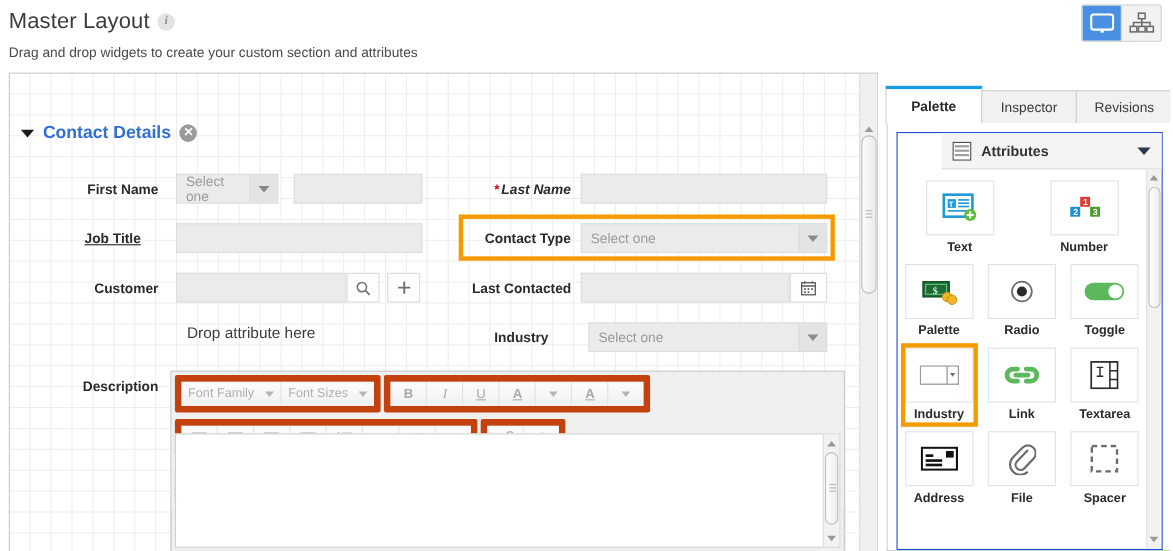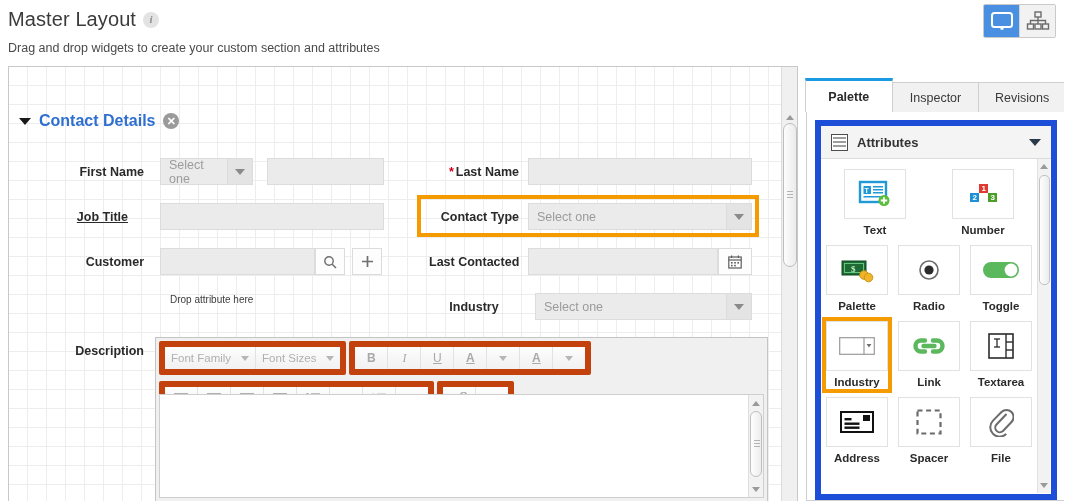--- a/index.html
+++ b/index.html
@@ -136,21 +136,21 @@
     border-left: 5px solid transparent; border-right: 5px solid transparent;
     border-top: 6px solid #8a8a8a;
   }
   .iconbtn {
     position: absolute; box-sizing: border-box; height: 27px; width: 30px;
     background: #fdfdfd; border: 1px solid #dcdcdc;
     display: flex; align-items: center; justify-content: center;
     cursor: pointer;
   }
   .drop-hint {
-    position: absolute; font-size: 10px; color: #3c3c3c;
+    position: absolute; font-size: 14px; color: #3c3c3c;
   }
 
   
   .rte {
     position: absolute; left: 154px; top: 337px;
     width: 613px; height: 164px;
     box-sizing: border-box;
     border: 1px solid #c4c4c4; background: #f0f0f0;
   }
   .rte-tb {
@@ -227,22 +227,22 @@
     background: #ffffff; height: 34px;
     border-top: 3px solid #1a9ae2;
     font-weight: bold; color: #2a2a2a;
   }
   .panel-body {
     position: absolute; left: 0; right: 0; top: 34px; bottom: 0;
     border: 1px solid #cfcfcf; border-top: none; box-sizing: border-box;
     background: #ffffff; padding: 8px 8px 0 8px;
   }
   .acc {
-    border: 6px solid #1d4ed8; box-sizing: border-box;
-    height: 100%; position: relative; background: #ffffff;
+    border: 1px solid #1d4ed8; box-sizing: border-box;
+    height: 100%; position: relative; background: #ffffff; padding-left: 40px;
   }
   .acc-head {
     height: 32px; background: #f4f4f4; border-bottom: 1px solid #dcdcdc;
     display: flex; align-items: center; padding: 0 10px; gap: 9px;
     cursor: pointer;
   }
   .acc-title { font-size: 13px; font-weight: bold; color: #333333; flex: 1; }
   .acc-chev {
     width: 0; height: 0;
     border-left: 6px solid transparent; border-right: 6px solid transparent;
@@ -359,21 +359,21 @@
       </svg>
     </div>
     <div class="iconbtn" style="left:343px; top:181px; width:30px;">
       <svg width="13" height="13" viewBox="0 0 13 13">
         <path d="M6.5 1 V12 M1 6.5 H12" stroke="#6f6f6f" stroke-width="1.7"></path>
       </svg>
     </div>
 
     <div class="drop-hint" style="left:161px; top:227px;">Drop attribute here</div>
 
-    <div class="fld-label" style="left:420px; top:98px; width:90px;">
+    <div class="fld-label" style="left:420px; top:98px; width:90px;font-style:italic;">
       <span class="req">*</span><span>Last Name</span>
     </div>
     <div class="inp" style="left:519px; top:91px; width:224px;"></div>
 
     <div class="fld-label" style="left:420px; top:143px; width:90px;">Contact Type</div>
     <div class="sel" style="left:519px; top:136px; width:224px;">
       <div class="sel-txt">Select one</div>
       <div class="sel-arrow">
           <span class="caret-dn"></span>
         </div>
@@ -732,33 +732,33 @@
                       <rect x="4.5" y="7" width="7" height="2.4"></rect>
                       <rect x="4.5" y="11.5" width="15" height="2.4"></rect>
                       <rect x="4.5" y="15.5" width="15" height="2.4"></rect>
                     </g>
                 </svg>
               </div>
               <div class="tile-label">Address</div>
             </div>
             <div class="tile">
               <div class="tile-box">
+                <svg width="26" height="30" viewBox="0 0 26 30">
+                  <path d="M18.5 7 L8.5 17.5 a4.6 4.6 0 0 0 6.5 6.5 L23.5 15 a7 7 0 0 0 -10 -10 L5 13.6 a9.4 9.4 0 0 0 13.3 13.3" fill="none" stroke="#6b6b6b" stroke-width="2"></path>
+                </svg>
+              </div>
+              <div class="tile-label">File</div>
+            </div>
+            <div class="tile">
+              <div class="tile-box">
                 <svg width="26" height="26" viewBox="0 0 26 26">
                   <rect x="1.5" y="1.5" width="23" height="23" fill="none" stroke="#6b6b6b" stroke-width="2.2" stroke-dasharray="5 3.6"></rect>
                 </svg>
               </div>
               <div class="tile-label">Spacer</div>
-            </div>
-            <div class="tile">
-              <div class="tile-box">
-                <svg width="26" height="30" viewBox="0 0 26 30">
-                  <path d="M18.5 7 L8.5 17.5 a4.6 4.6 0 0 0 6.5 6.5 L23.5 15 a7 7 0 0 0 -10 -10 L5 13.6 a9.4 9.4 0 0 0 13.3 13.3" fill="none" stroke="#6b6b6b" stroke-width="2"></path>
-                </svg>
-              </div>
-              <div class="tile-label">File</div>
             </div>
           </div>
 
         </div>
 
         <div class="p-scroll">
           <div class="ps-arrow up">
               <span class="tri-up"></span>
             </div>
           <div class="ps-thumb"></div>

